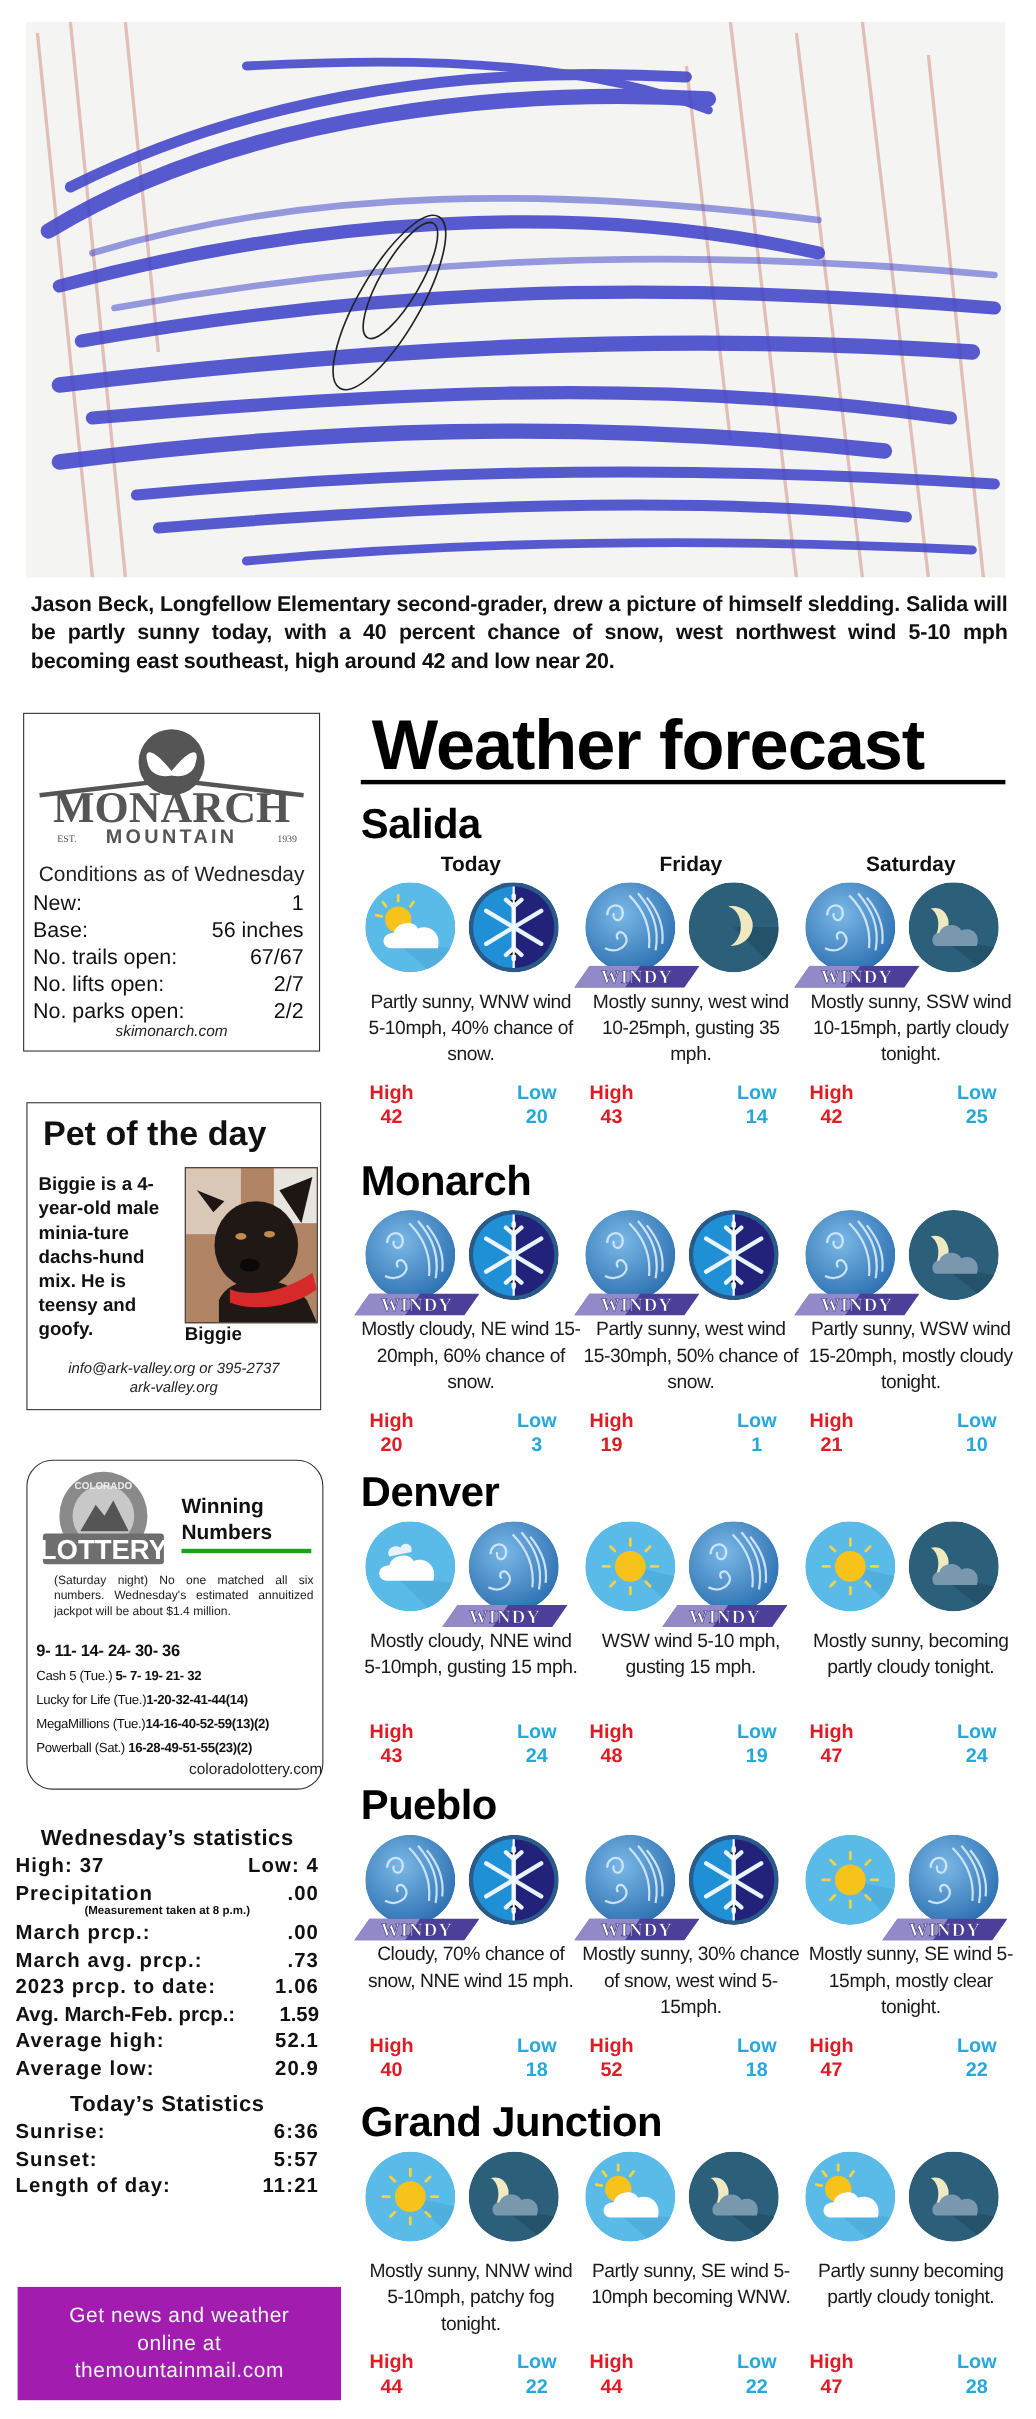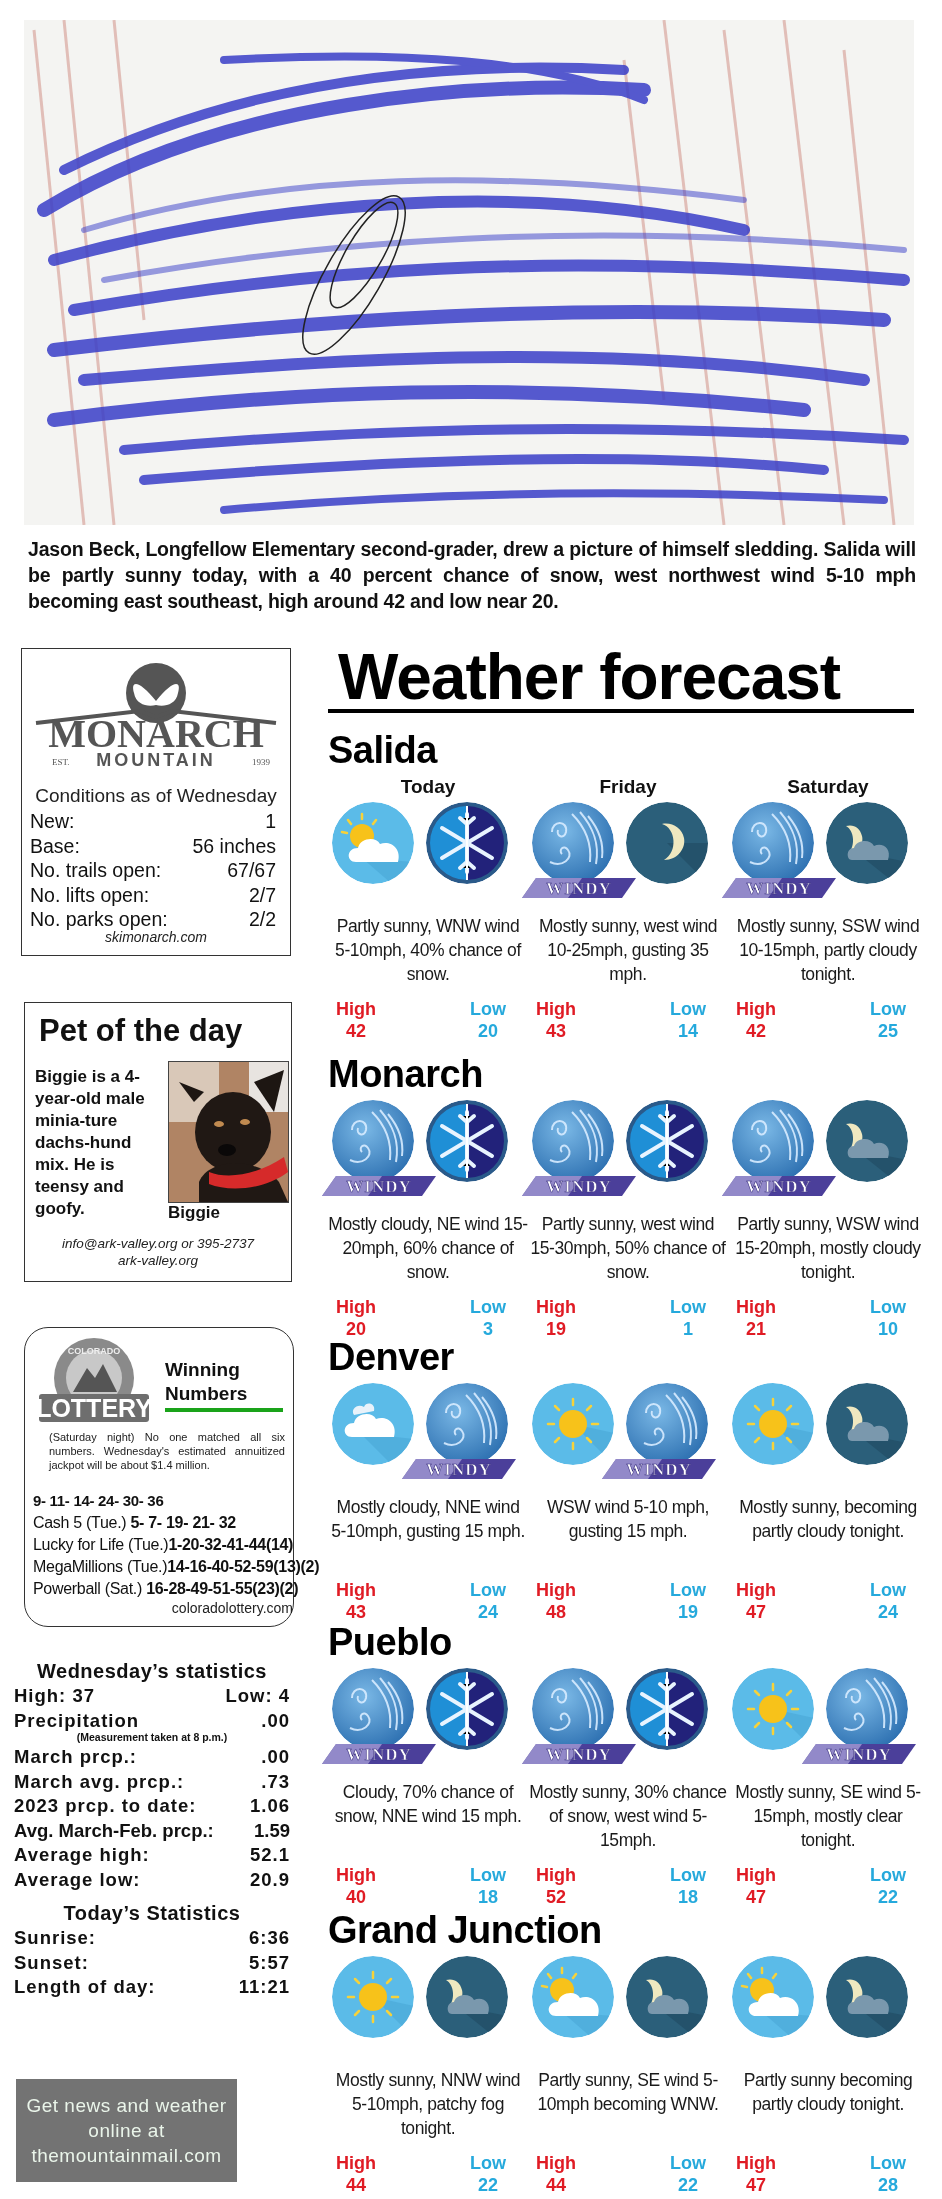--- a/index.html
+++ b/index.html
@@ -26,53 +26,53 @@
   .pet-photo { position: absolute; left: 143px; top: 58px; width: 119px; height: 140px; border: 1px solid #444; overflow: hidden; background: #8a6a4e; }
   .pet-name { position: absolute; left: 143px; top: 200px; width: 119px; text-align: left; font-size: 17px; font-weight: bold; }
   .pet-contact { position: absolute; left: 0; right: 0; top: 232px; text-align: center; font-size: 13.5px; font-style: italic; line-height: 17px; color: #222; }
 
   .lottery-box { left: 24px; top: 1327px; width: 268px; height: 298px; border-radius: 24px; }
   .lottery-logo { position: absolute; left: 10px; top: 8px; width: 118px; height: 95px; }
   .lottery-title { position: absolute; left: 140px; top: 30px; font-size: 19px; font-weight: bold; line-height: 24px; color: #111; }
   .lottery-underline { position: absolute; left: 140px; top: 80px; width: 118px; height: 4px; background: #1aa31a; }
   .lottery-note { position: absolute; left: 24px; right: 8px; top: 102px; font-size: 11px; line-height: 14px; color: #222; text-align: justify; }
   .lottery-lines { position: absolute; left: 8px; right: 6px; top: 162px; }
-  .lot-line { font-size: 16px; line-height: 22px; letter-spacing: -0.3px; white-space: nowrap; color: #111; }
+  .lot-line { font-size: 12px; line-height: 22px; letter-spacing: -0.3px; white-space: nowrap; color: #111; }
   .lot-line b { font-weight: bold; }
   .lot-main { font-size: 15px; font-weight: bold; }
   .lottery-url { position: absolute; left: 0; right: 0; top: 272px; text-align: right; font-size: 14px; color: #222; }
 
   .stats { position: absolute; left: 14px; top: 1658px; width: 276px; font-weight: bold; color: #111; }
   .stats-head { text-align: center; font-size: 20px; letter-spacing: 0.5px; line-height: 26px; }
   .stat-row { display: flex; justify-content: space-between; font-size: 18.5px; line-height: 24.5px; letter-spacing: 1px; }
   .stat-note { text-align: center; font-size: 10.5px; line-height: 12px; margin: -2px 0 2px 0; }
   .today-head { margin-top: 8px; }
 
-  .cta { position: absolute; left: 16px; top: 2079px; width: 221px; height: 103px; background: #737373; color: #eaf5ea; text-align: center; font-size: 19px; line-height: 25px; letter-spacing: 0.5px; padding-top: 14px; box-sizing: border-box; }
+  .cta { position: absolute; left: 16px; top: 2079px; width: 294px; height: 103px; background: #a21caf; color: #eaf5ea; text-align: center; font-size: 19px; line-height: 25px; letter-spacing: 0.5px; padding-top: 14px; box-sizing: border-box; }
 
   
   .fc-title { position: absolute; left: 338px; top: 642px; font-size: 64px; font-weight: bold; letter-spacing: -1px; line-height: 70px; color: #000; }
   .fc-rule { position: absolute; left: 328px; top: 709px; width: 586px; height: 4px; background: #000; }
 
   .city { position: absolute; left: 328px; width: 600px; }
   .city-name { font-size: 38px; font-weight: bold; letter-spacing: -0.5px; line-height: 44px; color: #000; margin-left: 0; }
   .day-heads { display: flex; margin-top: 4px; }
   .day-head { width: 202px; text-align: center; font-size: 19px; font-weight: bold; }
   .days { display: flex; }
   .day { width: 202px; position: relative; }
   .icons { position: relative; height: 100px; }
   .ico { position: absolute; top: 4px; width: 82px; height: 82px; border-radius: 50%; overflow: hidden; }
   .ico.a { left: 4px; }
   .ico.b { left: 98px; }
   .ico svg { width: 100%; height: 100%; display: block; }
   .windy { position: absolute; top: 80px; height: 20px; width: 114px; }
   .windy svg { width: 100%; height: 100%; display: block; }
   .windy.a { left: -6px; }
   .windy.b { left: 74px; }
-  .desc { text-align: center; font-size: 17.5px; line-height: 24px; letter-spacing: -0.4px; color: #1a1a1a; height: 74px; margin-top: 16px; }
+  .desc { text-align: center; font-size: 17.5px; line-height: 24px; letter-spacing: -0.4px; color: #1a1a1a; height: 74px; margin-top: 0; }
   .hl { display: flex; justify-content: space-between; padding: 0 22px 0 8px; margin-top: 10px; font-weight: bold; font-size: 18px; line-height: 22px; }
   .hl .hi { color: #e01b24; text-align: left; }
   .hl .lo { color: #25a9dc; text-align: center; }
   .hl .v { display: block; text-align: center; font-size: 18px; }
 </style>
 </head>
 <body>
 
 <div class="drawing">
   <svg viewBox="0 0 890 505" preserveAspectRatio="none">

